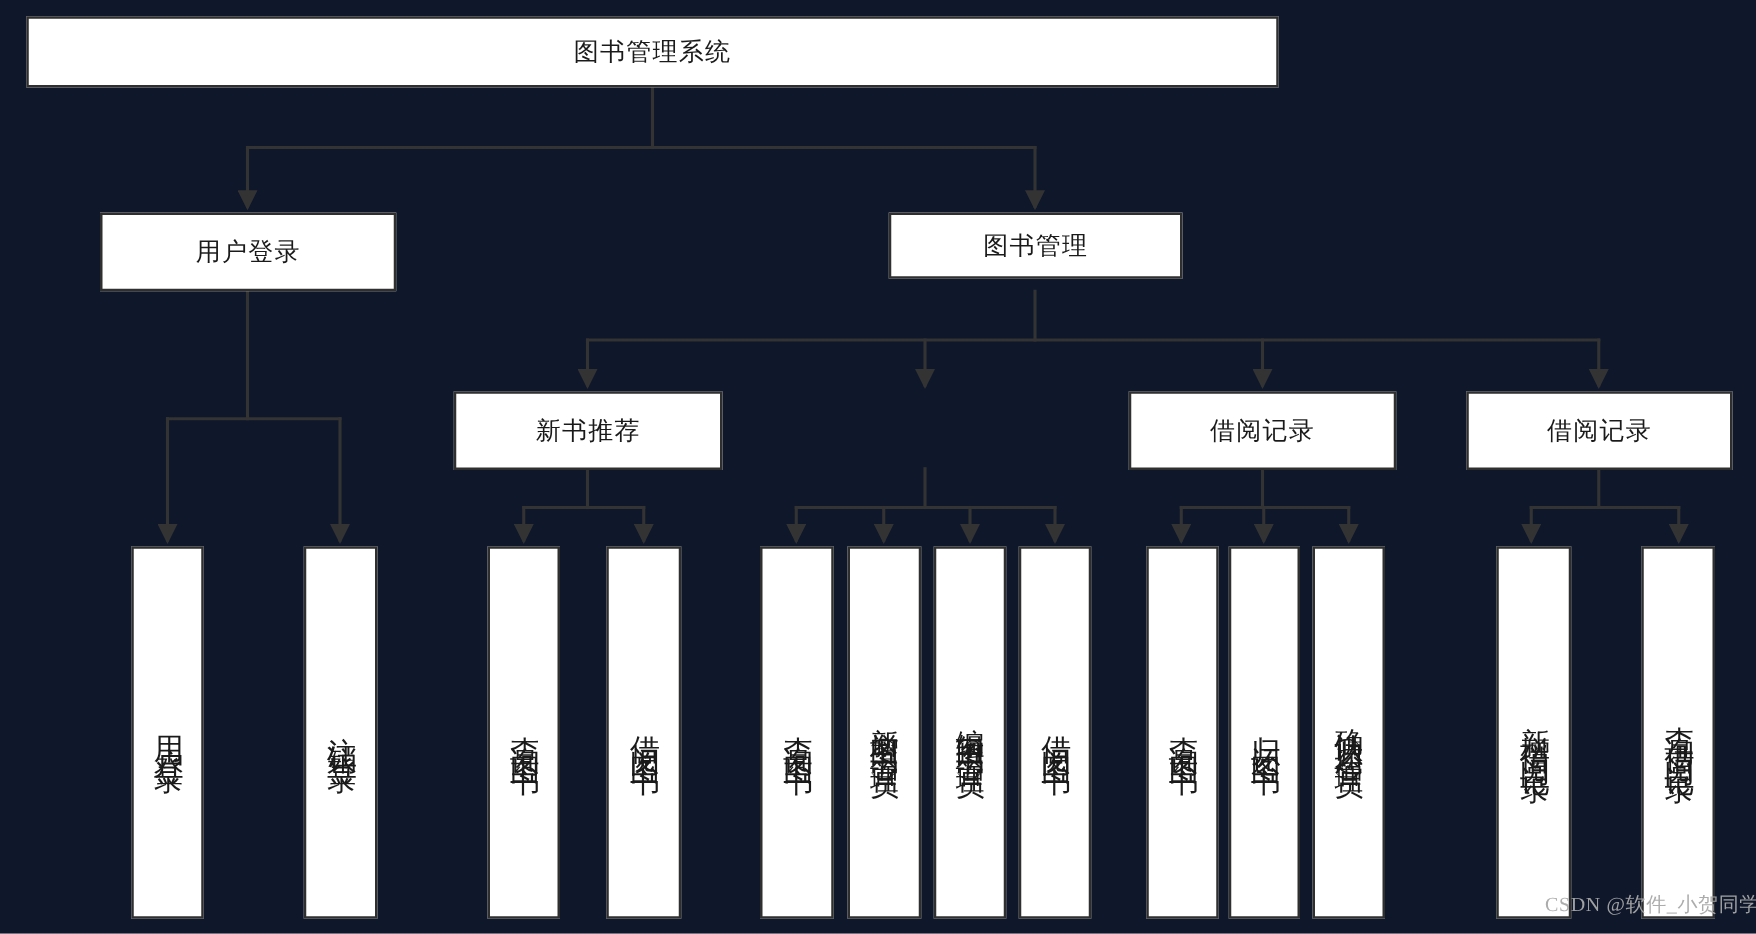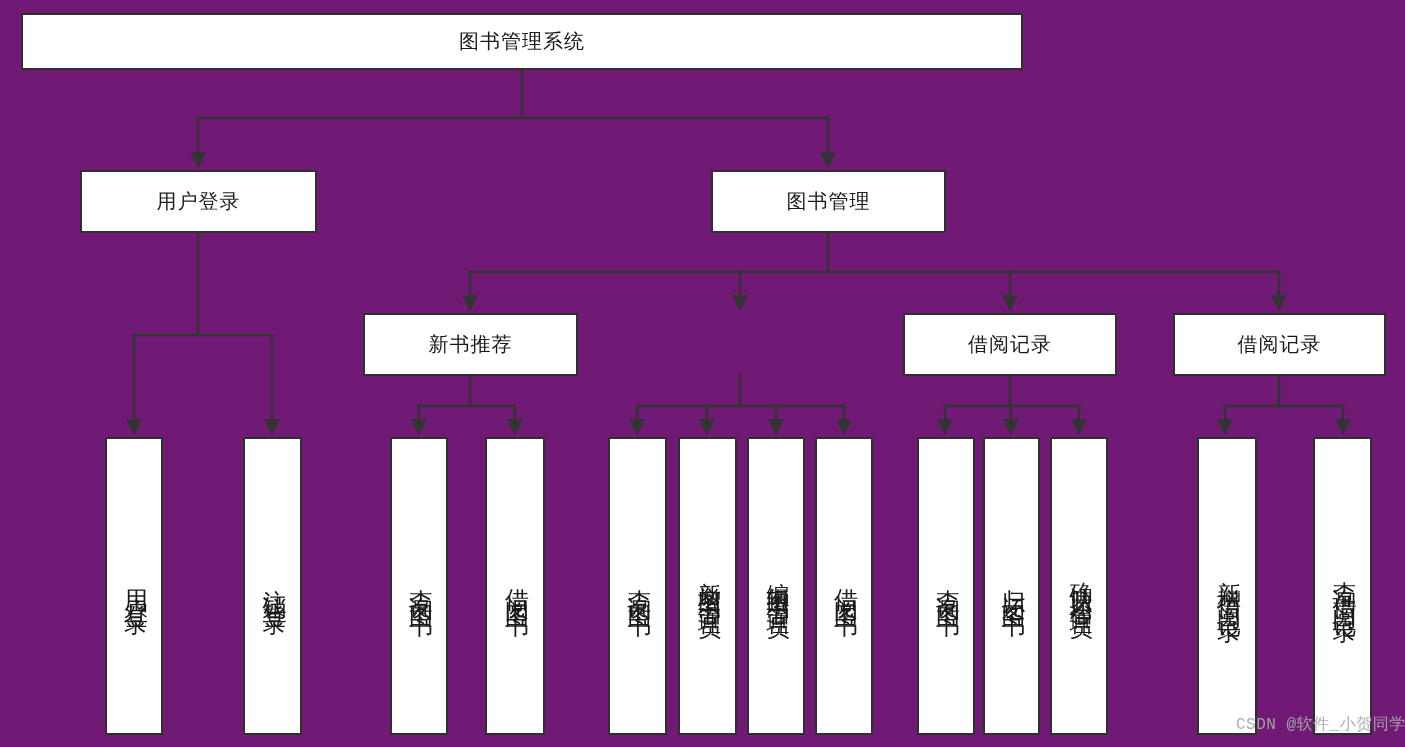--- a/index.html
+++ b/index.html
@@ -1,21 +1,21 @@
 <!DOCTYPE html>
 <html><head>
 <meta charset="utf-8">
 <style>
   html, body { margin: 0; padding: 0; background: #ffffff; }
   .canvas {
     position: relative;
     width: 1405px;
     height: 747px;
-    background: #701a75;
-    font-family: Liberation Mono, monospace;
+    background: #0f172a;
+    font-family: Liberation Serif, serif;
     overflow: hidden;
   }
   .connectors { position: absolute; left: 0; top: 0; }
   .node {
     position: absolute;
     box-sizing: border-box;
     border: 2.5px solid #2f2f2f;
     background: #ffffff;
     color: #1a1a1a;
     display: flex;
@@ -94,21 +94,21 @@
       <path d="M1279,375 V406"></path>
       <path d="M1225,406 H1343"></path>
       <path d="M1225,406 V432" marker-end="url(#arw)"></path>
       <path d="M1343,406 V432" marker-end="url(#arw)"></path>
     </g>
   </svg>
 
   <div class="node h" style="left:21px; top:13px; width:1002px; height:57px;">图书管理系统</div>
 
   <div class="node h" style="left:80px; top:170px; width:237px; height:63px;">用户登录</div>
-  <div class="node h" style="left:711px; top:170px; width:235px; height:63px;">图书管理</div>
+  <div class="node h" style="left:711px; top:170px; width:235px; height:53px;">图书管理</div>
 
   <div class="node h" style="left:363px; top:313px; width:215px; height:63px;">新书推荐</div>
   <div class="node h" style="left:903px; top:313px; width:214px; height:63px;">借阅记录</div>
   <div class="node h" style="left:1173px; top:313px; width:213px; height:63px;">借阅记录</div>
 
   <div class="node v" style="left:105px; top:437px; width:58px; height:298px;">
     <span>用户登录</span>
   </div>
   <div class="node v" style="left:243px; top:437px; width:59px; height:298px;">
     <span>注销登录</span>

